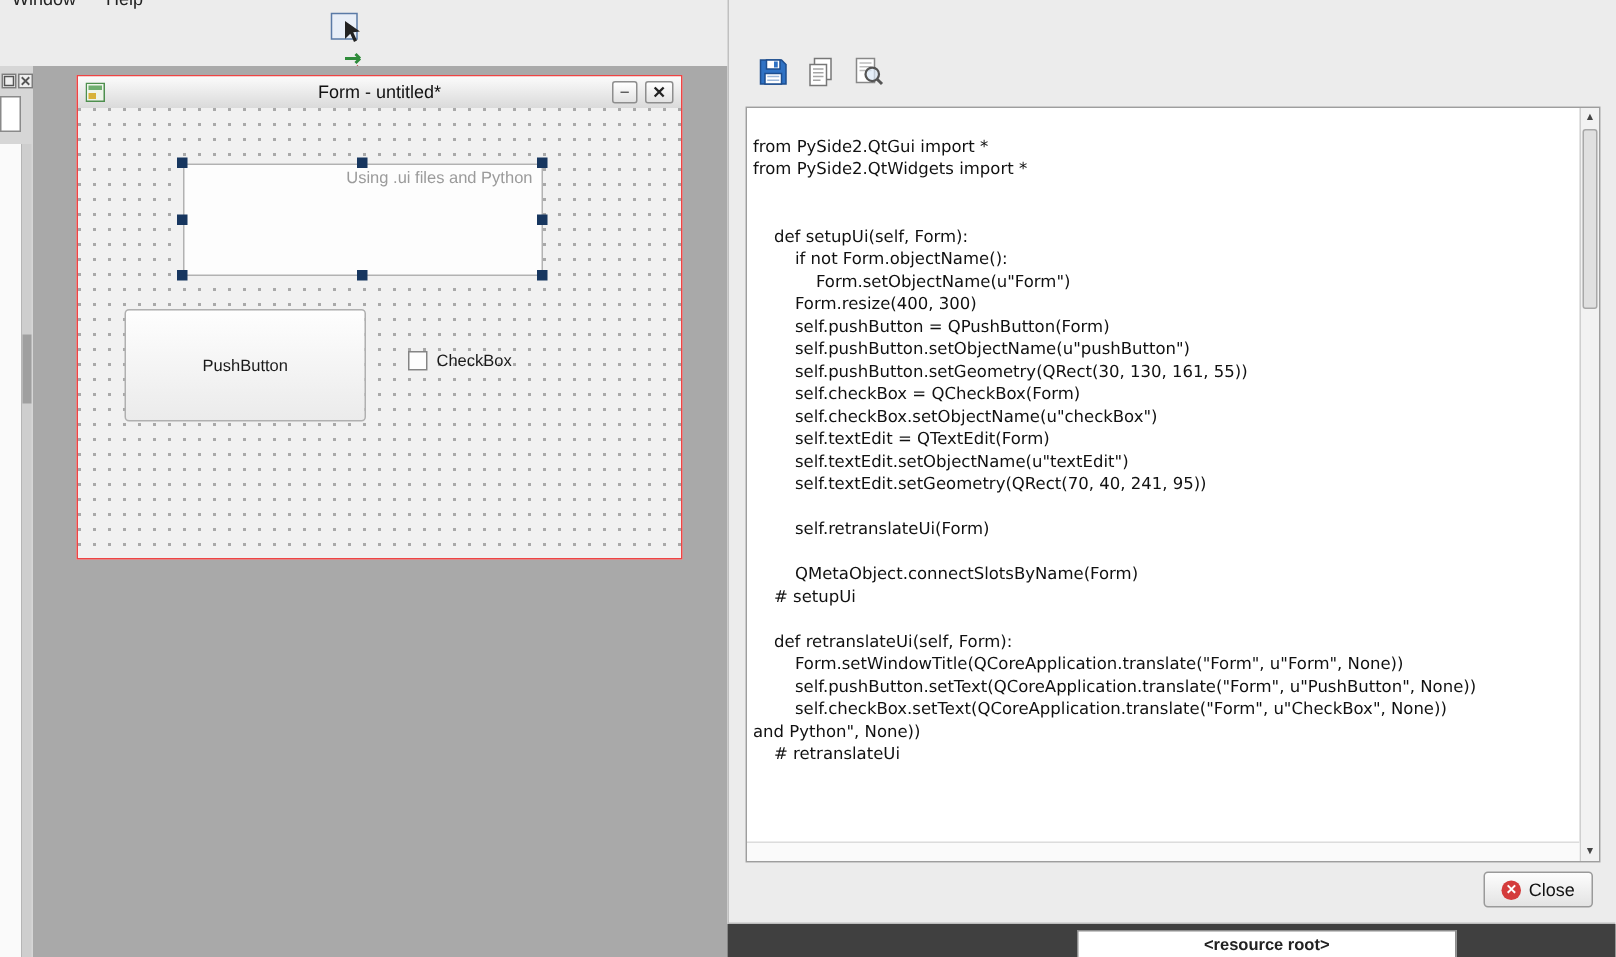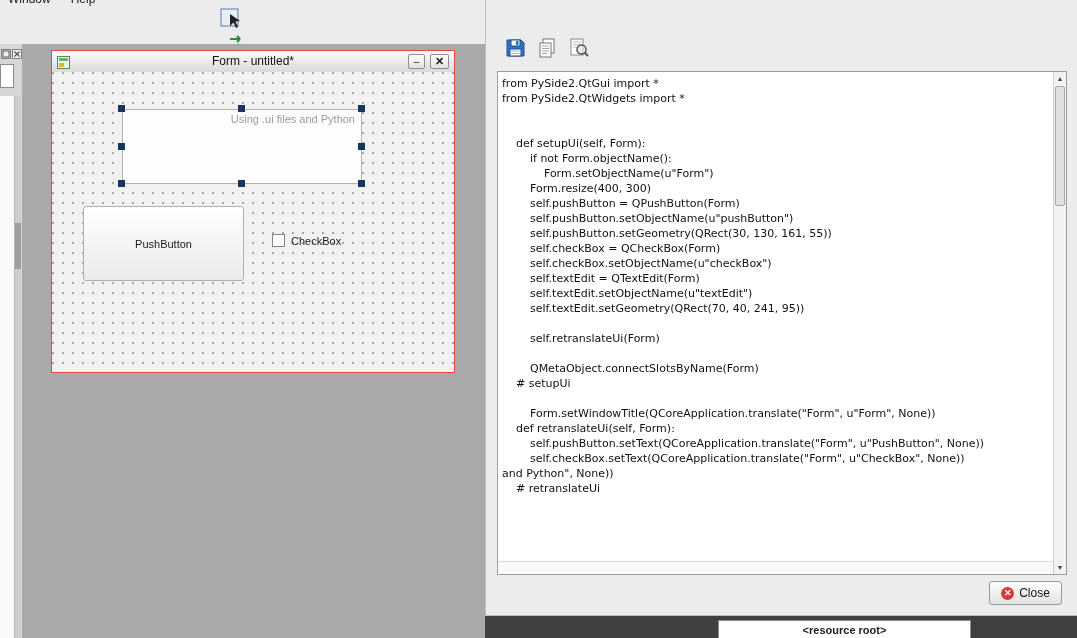--- a/index.html
+++ b/index.html
@@ -66,21 +66,21 @@
   
   .preview-panel{position:absolute;left:485px;top:0;width:592px;height:616px;background:#ececec;
                  border-left:1px solid #c0c0c0;border-bottom:1px solid #bdbdbd;box-sizing:border-box;}
   .pv-toolbar{position:absolute;left:17px;top:36px;display:flex;gap:8px;}
   .pv-icon{width:24px;height:24px;}
   .pv-icon svg{width:24px;height:24px;display:block;}
 
   .code-area{position:absolute;left:11px;top:71px;width:570px;height:504px;background:#fff;
              border:1px solid #9e9e9e;box-sizing:border-box;}
   .code-text{position:absolute;left:0;top:0;right:13px;bottom:13px;overflow:hidden;
-             padding:4px 2px 0 4px;font-family:"DejaVu Sans",sans-serif;font-size:11px;
+             padding:18px 2px 0 4px;font-family:"DejaVu Sans",sans-serif;font-size:11px;
              line-height:15px;color:#111;}
   .code-line{white-space:pre;}
   .vscroll{position:absolute;top:0;right:0;width:13px;bottom:0;background:#f2f2f2;
            border-left:1px solid #cfcfcf;box-sizing:border-box;}
   .sb-btn{position:absolute;left:0;right:0;height:13px;display:flex;align-items:center;
           justify-content:center;font-size:7px;color:#444;}
   .sb-up{top:0;}
   .sb-down{bottom:0;}
   .vthumb{position:absolute;left:1px;right:1px;top:14px;height:118px;background:#e0e0e0;
           border:1px solid #a8a8a8;border-radius:2px;}
@@ -335,22 +335,22 @@
           <div class="code-line">        self.checkBox.setObjectName(u"checkBox")</div>
           <div class="code-line">        self.textEdit = QTextEdit(Form)</div>
           <div class="code-line">        self.textEdit.setObjectName(u"textEdit")</div>
           <div class="code-line">        self.textEdit.setGeometry(QRect(70, 40, 241, 95))</div>
           <div class="code-line">&nbsp;</div>
           <div class="code-line">        self.retranslateUi(Form)</div>
           <div class="code-line">&nbsp;</div>
           <div class="code-line">        QMetaObject.connectSlotsByName(Form)</div>
           <div class="code-line">    # setupUi</div>
           <div class="code-line">&nbsp;</div>
+          <div class="code-line">    def retranslateUi(self, Form):</div>
           <div class="code-line">        Form.setWindowTitle(QCoreApplication.translate("Form", u"Form", None))</div>
-          <div class="code-line">    def retranslateUi(self, Form):</div>
           <div class="code-line">        self.pushButton.setText(QCoreApplication.translate("Form", u"PushButton", None))</div>
           <div class="code-line">        self.checkBox.setText(QCoreApplication.translate("Form", u"CheckBox", None))</div>
           <div class="code-line">and Python", None))</div>
           <div class="code-line">    # retranslateUi</div>
         </div>
       <div class="vscroll">
         <div class="sb-btn sb-up">▲</div>
         <div class="vthumb"></div>
         <div class="sb-btn sb-down">▼</div>
       </div>

